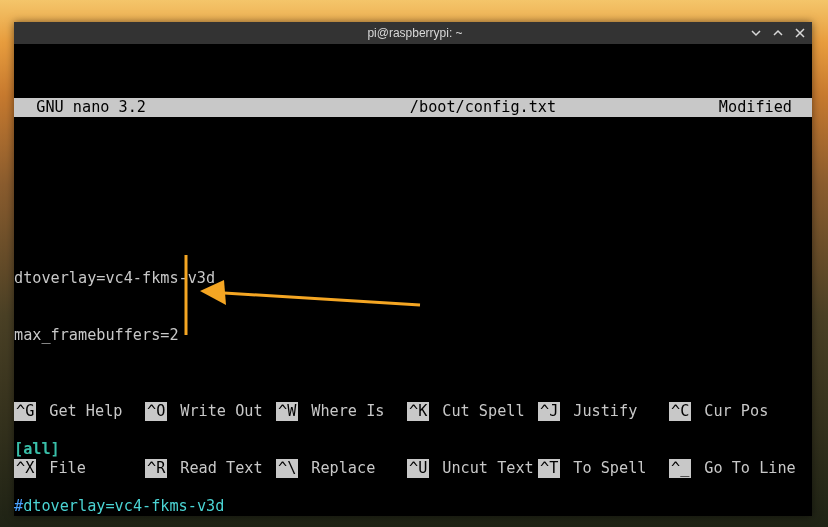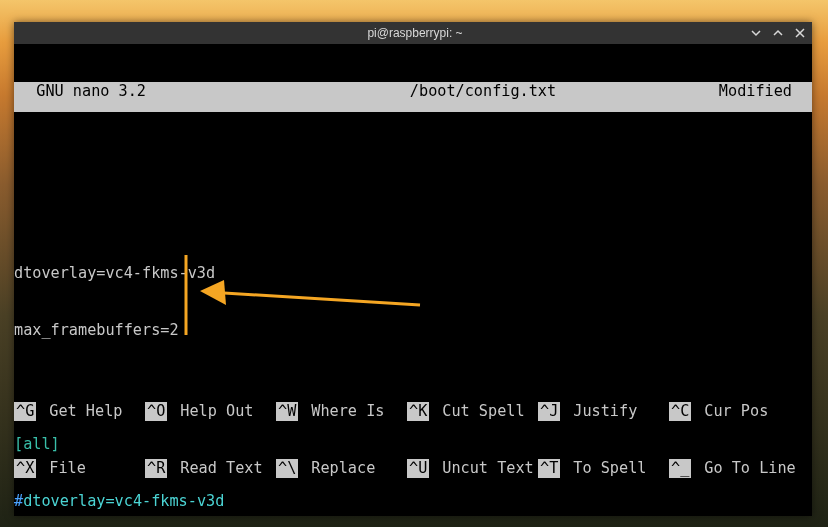--- a/index.html
+++ b/index.html
@@ -59,31 +59,32 @@
       font-size: 15.2px;
       line-height: 19px;
       position: relative;
       white-space: pre;
     }
     .nano-header {
       background: #c8c8c8;
       color: #000000;
       display: flex;
       width: 100%;
-      height: 30px;
+      height: 19px;
+      margin-top: 16px;
     }
     .nano-header-left { padding-left: 4px; width: 260px;}
     .nano-header-center { flex: 1; text-align: center;}
     .nano-header-right { padding-right: 20px; width: 120px; text-align: right;}
     .editor-body {
       padding: 0;
       position: relative;
     }
     .line { height: 19px; }
-    .section { color: #39bfa9; }
+    .section { color: #39bfa9; font-weight: bold; }
     .comment-hash { color: #4aa3ff; }
     .comment-text { color: #4bd4d4; }
     .shortcut-bar {
       position: absolute;
       bottom: 0;
       left: 0;
       width: 100%;
     }
     .shortcut-row { display: flex; height: 19px;}
     .shortcut-cell {
@@ -159,21 +160,21 @@
 
     <svg class="annotation" viewBox="0 0 250 80">
       <line x1="6" y1="0" x2="6" y2="80" stroke="#f5a623" stroke-width="3"></line>
       <line x1="240" y1="50" x2="28" y2="37" stroke="#f5a623" stroke-width="3"></line>
       <polygon points="20,36 44,25 46,50" fill="#f5a623"></polygon>
     </svg>
 
     <div class="shortcut-bar">
       <div class="shortcut-row">
         <div class="shortcut-cell"><span class="shortcut-key">^G</span><span class="shortcut-label">Get Help</span></div>
-        <div class="shortcut-cell"><span class="shortcut-key">^O</span><span class="shortcut-label">Help Out</span></div>
+        <div class="shortcut-cell"><span class="shortcut-key">^O</span><span class="shortcut-label">Write Out</span></div>
         <div class="shortcut-cell"><span class="shortcut-key">^W</span><span class="shortcut-label">Where Is</span></div>
         <div class="shortcut-cell"><span class="shortcut-key">^K</span><span class="shortcut-label">Cut Spell</span></div>
         <div class="shortcut-cell"><span class="shortcut-key">^J</span><span class="shortcut-label">Justify</span></div>
         <div class="shortcut-cell"><span class="shortcut-key">^C</span><span class="shortcut-label">Cur Pos</span></div>
       </div>
       <div class="shortcut-row">
         <div class="shortcut-cell"><span class="shortcut-key">^X</span><span class="shortcut-label">File</span></div>
         <div class="shortcut-cell"><span class="shortcut-key">^R</span><span class="shortcut-label">Read Text</span></div>
         <div class="shortcut-cell"><span class="shortcut-key">^\</span><span class="shortcut-label">Replace</span></div>
         <div class="shortcut-cell"><span class="shortcut-key">^U</span><span class="shortcut-label">Uncut Text</span></div>

